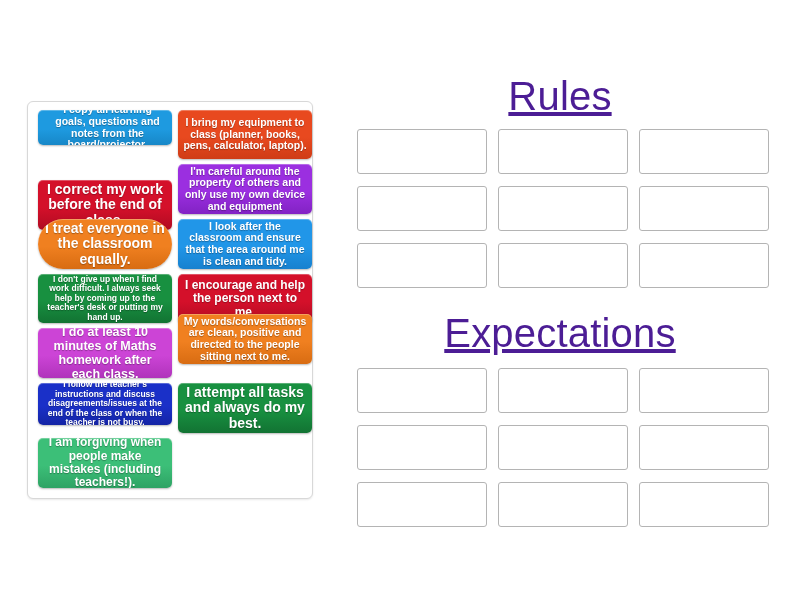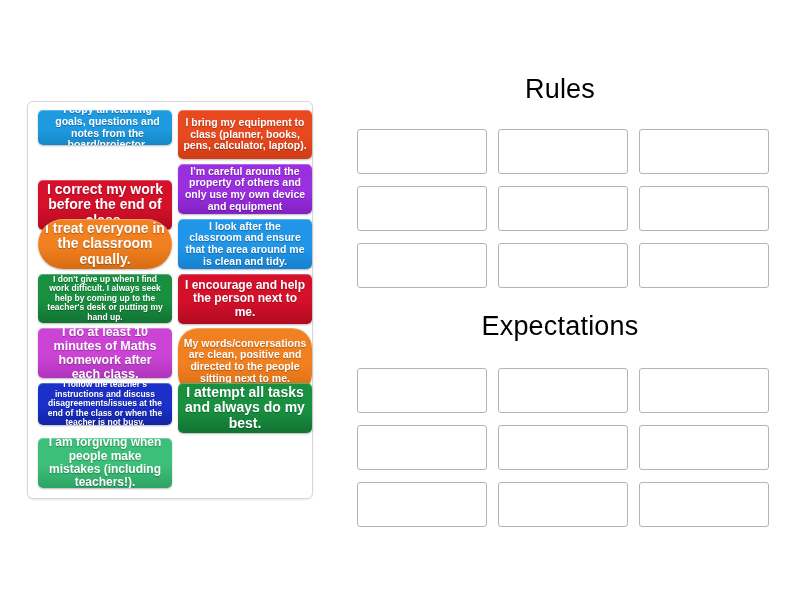--- a/index.html
+++ b/index.html
@@ -63,24 +63,25 @@
 
   .col-a { left: 5px; }
   .col-b { left: 145px; }
 
   
   .group-title {
     position: absolute;
     width: 440px;
     left: 340px;
     text-align: center;
-    font-size: 27px;
+    font-size: 40px;
     font-weight: normal;
-    color: #000000;
+    color: #4c1d95;
     letter-spacing: 0.2px;
+    text-decoration: underline;
   }
   #title-rules { top: 74px; }
   #title-expectations { top: 311px; }
 
   .slot-grid {
     position: absolute;
     left: 357px;
     width: 412px;
     display: grid;
     grid-template-columns: repeat(3, 130px);
@@ -124,21 +125,21 @@
         </div>
         <div class="tile col-a" style="top: 167px; height: 49px; font-size: 8.5px; background: linear-gradient(rgb(24, 144, 64) 0%, rgb(24, 144, 64) 55%, rgb(18, 115, 51) 100%);">
           <span class="tile-text">I don't give up when I find work difficult. I always seek help by coming up to the teacher's desk or putting my hand up.</span>
         </div>
         <div class="tile col-b" style="top: 167px; height: 50px; font-size: 12px; background: linear-gradient(rgb(212, 16, 42) 0%, rgb(212, 16, 42) 55%, rgb(176, 11, 34) 100%);">
           <span class="tile-text">I encourage and help the person next to me.</span>
         </div>
         <div class="tile col-a" style="top: 221px; height: 50px; font-size: 12.5px; background: linear-gradient(rgb(204, 68, 214) 0%, rgb(204, 68, 214) 55%, rgb(176, 51, 187) 100%);">
           <span class="tile-text">I do at least 10 minutes of Maths homework after each class.</span>
         </div>
-        <div class="tile col-b" style="top: 221px; height: 66px; font-size: 10.5px; background: linear-gradient(rgb(240, 128, 32) 0%, rgb(240, 128, 32) 55%, rgb(216, 108, 18) 100%); border-radius: 20px;">
+        <div class="tile col-b" style="top: 207px; height: 50px; font-size: 10.5px; background: linear-gradient(rgb(240, 128, 32) 0%, rgb(240, 128, 32) 55%, rgb(216, 108, 18) 100%);">
           <span class="tile-text">My words/conversations are clean, positive and directed to the people sitting next to me.</span>
         </div>
         <div class="tile col-a" style="top: 276px; height: 42px; font-size: 8.5px; background: linear-gradient(rgb(26, 48, 200) 0%, rgb(26, 48, 200) 55%, rgb(20, 36, 165) 100%);">
           <span class="tile-text">I follow the teacher's instructions and discuss disagreements/issues at the end of the class or when the teacher is not busy.</span>
         </div>
         <div class="tile col-b" style="top: 276px; height: 50px; font-size: 14px; background: linear-gradient(rgb(24, 144, 64) 0%, rgb(24, 144, 64) 55%, rgb(18, 115, 51) 100%);">
           <span class="tile-text">I attempt all tasks and always do my best.</span>
         </div>
         <div class="tile col-a" style="top: 331px; height: 50px; font-size: 12px; background: linear-gradient(rgb(60, 191, 120) 0%, rgb(60, 191, 120) 55%, rgb(46, 163, 100) 100%);">
           <span class="tile-text">I am forgiving when people make mistakes (including teachers!).</span>

